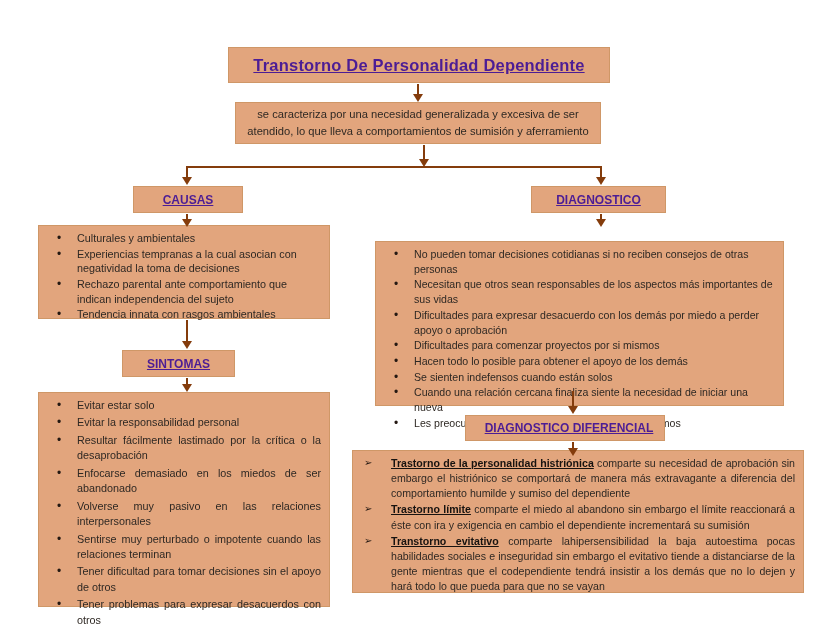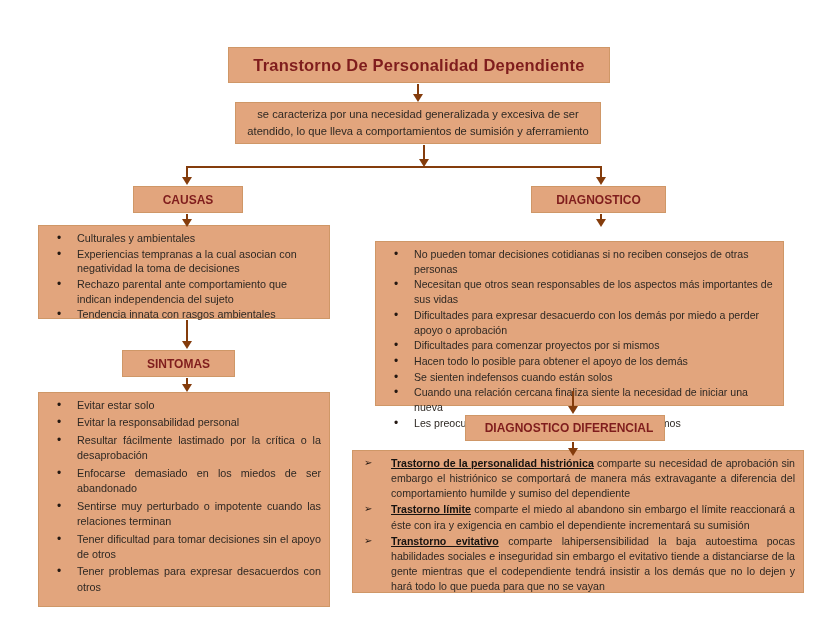--- a/index.html
+++ b/index.html
@@ -5,21 +5,21 @@
   html,body{margin:0;padding:0;background:#ffffff;}
   .canvas{
     position:relative;width:829px;height:640px;background:#ffffff;
     font-family:"Liberation Sans",sans-serif;color:#2e2823;overflow:hidden;
   }
   .box{
     position:absolute;box-sizing:border-box;
     background:#e2a57d;border:1px solid #cf9767;
   }
   .hdr{display:flex;align-items:center;justify-content:center;
-       font-weight:bold;color:#7f1d1d;}
+       font-weight:bold;color:#4c1d95;text-decoration:underline;}
   .title-box{left:228px;top:47px;width:382px;height:36px;font-size:16.5px;letter-spacing:.2px;}
   .desc-box{left:235px;top:102px;width:366px;height:42px;
             font-size:11.2px;font-weight:normal;text-align:center;
             display:flex;align-items:center;justify-content:center;
             padding:10px 10px;line-height:1.55;color:#2e2823;}
   .causas-hdr{left:133px;top:186px;width:110px;height:27px;font-size:12px;}
   .diag-hdr{left:531px;top:186px;width:135px;height:27px;font-size:12px;}
   .sint-hdr{left:122px;top:350px;width:113px;height:27px;font-size:12px;}
   .difer-hdr{left:465px;top:415px;width:200px;height:26px;font-size:12px;padding-left:8px;}
 
@@ -82,20 +82,21 @@
   <div class="box hdr sint-hdr">SINTOMAS</div>
 
   <div class="vline" style="left:186px;top:378px;height:7px;"></div>
   <div class="ahead" style="left:182px;top:384px;"></div>
 
   <div class="box list sint-list">
     <div class="li">Evitar estar solo</div>
     <div class="li">Evitar la responsabilidad personal</div>
     <div class="li">Resultar fácilmente lastimado por la crítica o la desaprobación</div>
     <div class="li">Enfocarse demasiado en los miedos de ser abandonado</div>
+    <div class="li">Volverse muy pasivo en las relaciones interpersonales</div>
     <div class="li">Sentirse muy perturbado o impotente cuando las relaciones terminan</div>
     <div class="li">Tener dificultad para tomar decisiones sin el apoyo de otros</div>
     <div class="li">Tener problemas para expresar desacuerdos con otros</div>
   </div>
 
   <div class="vline" style="left:600px;top:214px;height:5px;"></div>
   <div class="ahead" style="left:596px;top:219px;"></div>
 
   <div class="box list diag-list">
     <div class="li">No pueden tomar decisiones cotidianas si no reciben consejos de otras personas</div>

